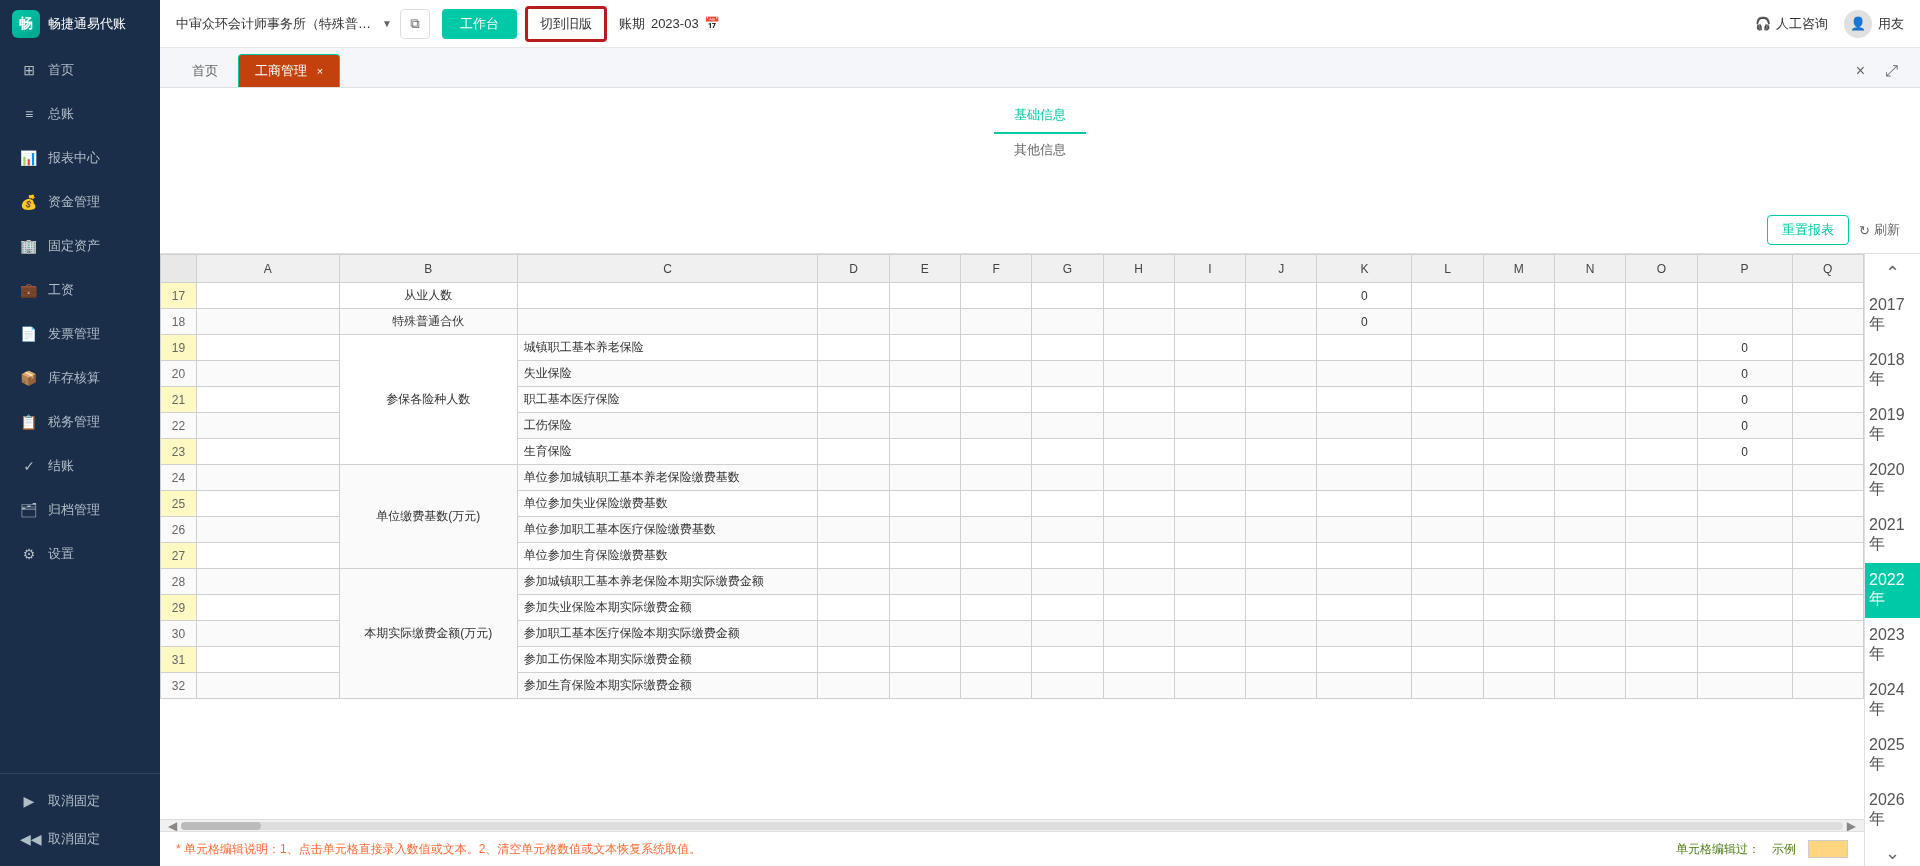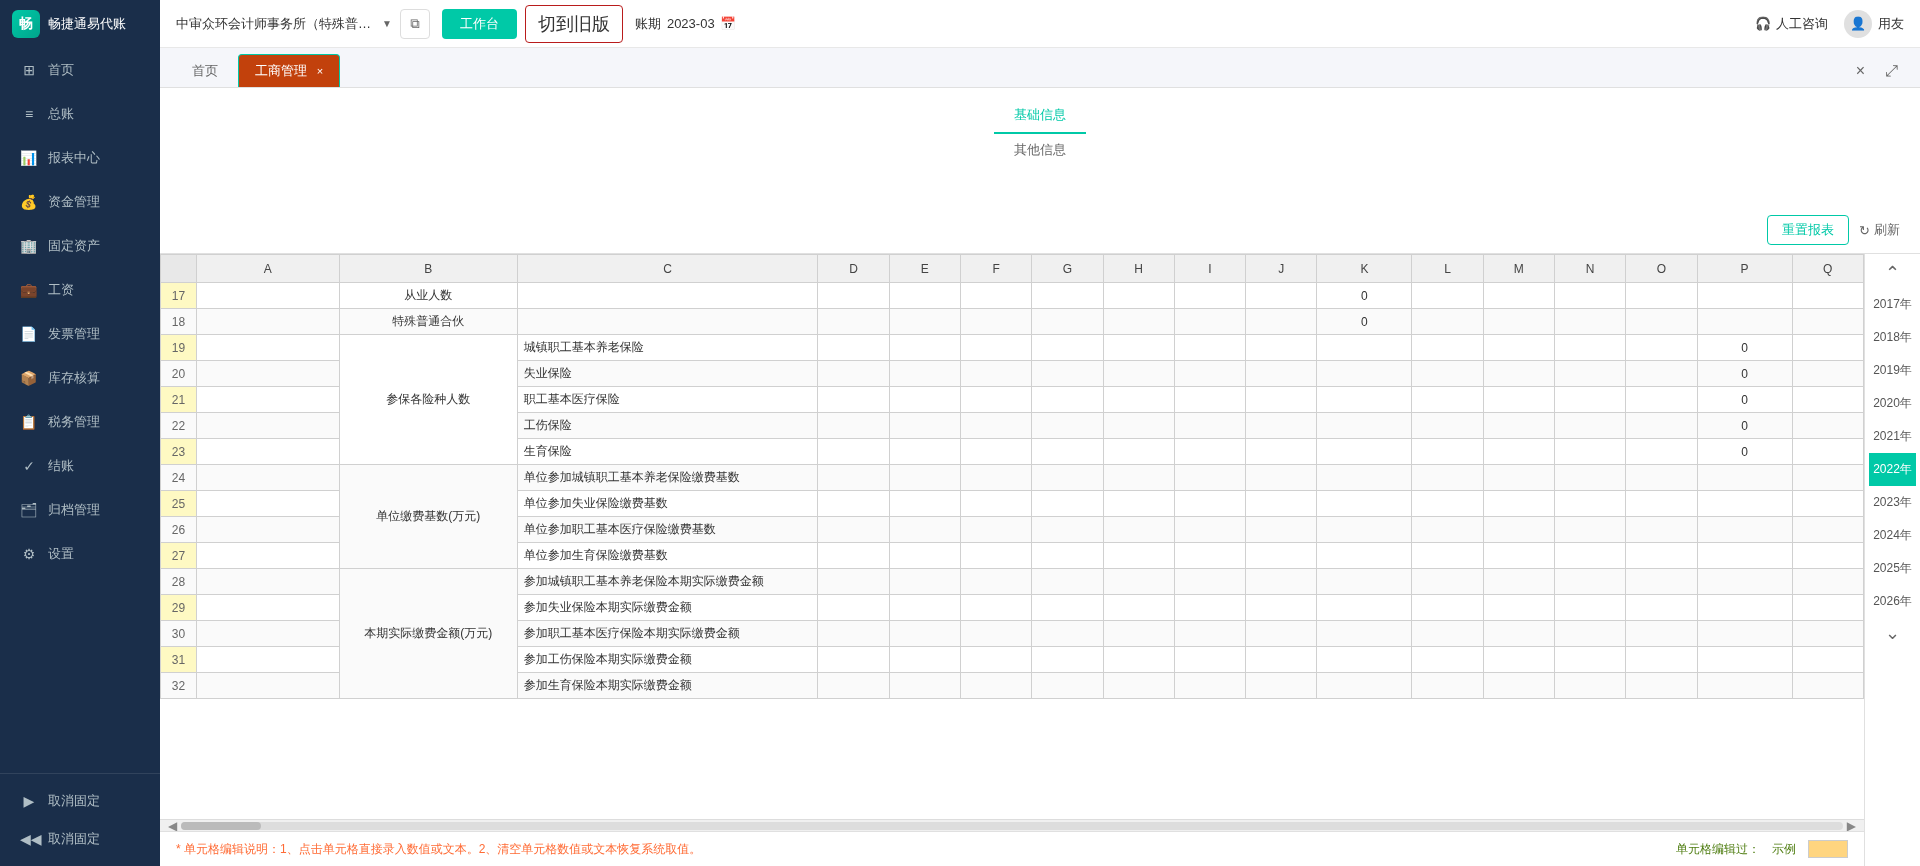--- a/index.html
+++ b/index.html
@@ -52,25 +52,25 @@
       background: #00c9a7;
       color: #fff;
       border: none;
       border-radius: 4px;
       padding: 6px 18px;
       font-size: 13px;
       cursor: pointer;
     }
     .switch-btn {
       margin-left: 8px;
-      border: 1px solid #b91c1c;
+      border: 3px solid #b91c1c;
       background: #fff;
       border-radius: 4px;
       padding: 6px 12px;
-      font-size: 18px;
+      font-size: 13px;
       cursor: pointer;
       color: #333;
     }
     .period-area {
       display: flex; align-items: center; gap: 6px;
       margin-left: 12px; color: #333;
     }
     .calendar-icon { color: #00c9a7; cursor: pointer; }
     .header-right {
       margin-left: auto;
@@ -341,23 +341,23 @@
       color: #666;
       font-size: 18px;
       padding: 4px;
       background: none;
       border: none;
       width: 100%;
       text-align: center;
     }
     .year-item {
       width: 100%;
-      text-align: center;
+      text-align: left;
       padding: 8px 4px;
-      font-size: 12px;
+      font-size: 16px;
       color: #555;
       cursor: pointer;
     }
     .year-item.active {
       background: #00c9a7;
       color: #fff;
       border-radius: 0;
     }
 
     

